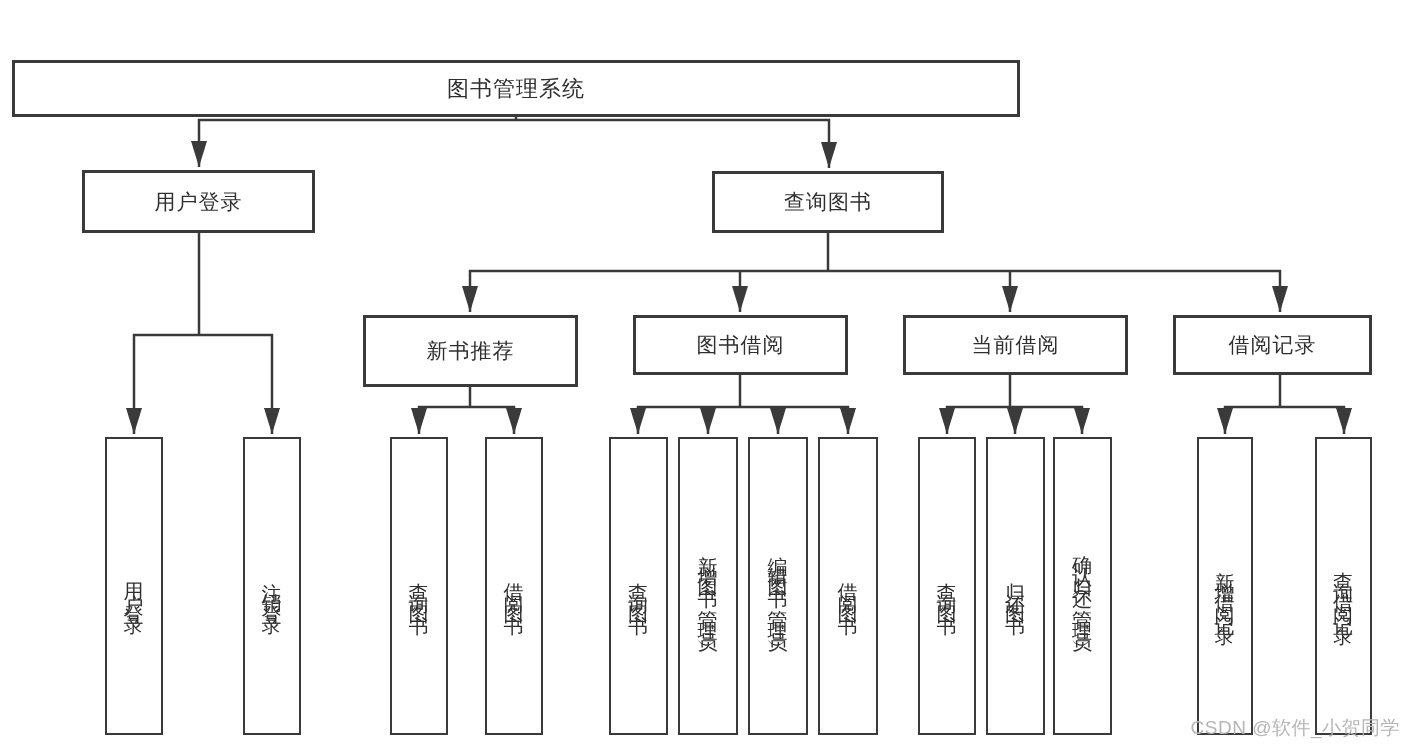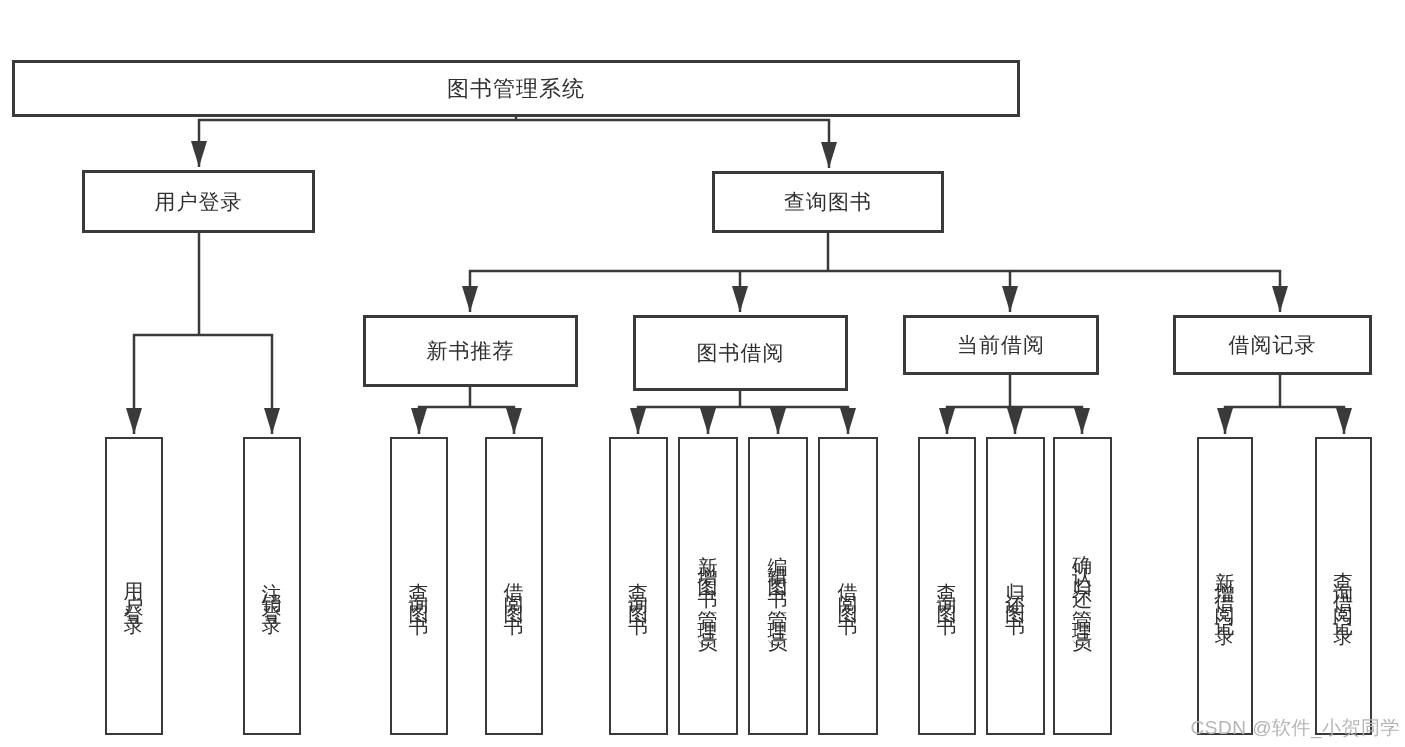--- a/index.html
+++ b/index.html
@@ -45,22 +45,22 @@
     line-height: 1;
     padding-top: 6px;
     white-space: nowrap;
     color: #2f2f2f;
   }
   
   #nRoot { left: 12px;   top: 13px;  width: 1008px; height: 57px; margin-top: 47px; }
   #nL2a  { left: 82px;   top: 170px; width: 233px;  height: 63px; }
   #nL2b  { left: 712px;  top: 171px; width: 232px;  height: 62px; }
   #nL3a  { left: 363px;  top: 315px; width: 215px;  height: 72px; }
-  #nL3b  { left: 633px;  top: 315px; width: 215px;  height: 76px; }
-  #nL3c  { left: 903px;  top: 315px; width: 196px;  height: 60px; }
+  #nL3b  { left: 633px;  top: 315px; width: 215px;  height: 60px; }
+  #nL3c  { left: 903px;  top: 315px; width: 225px;  height: 60px; }
   #nL3d  { left: 1173px; top: 315px; width: 199px;  height: 60px; }
   .leaf  { top: 437px; height: 298px; }
   #lfU1 { left: 105px;  width: 58px; }
   #lfU2 { left: 243px;  width: 58px; }
   #lfN1 { left: 390px;  width: 58px; }
   #lfN2 { left: 485px;  width: 58px; }
   #lfB1 { left: 609px;  width: 59px; }
   #lfB2 { left: 678px;  width: 60px; }
   #lfB3 { left: 748px;  width: 60px; }
   #lfB4 { left: 818px;  width: 60px; }

